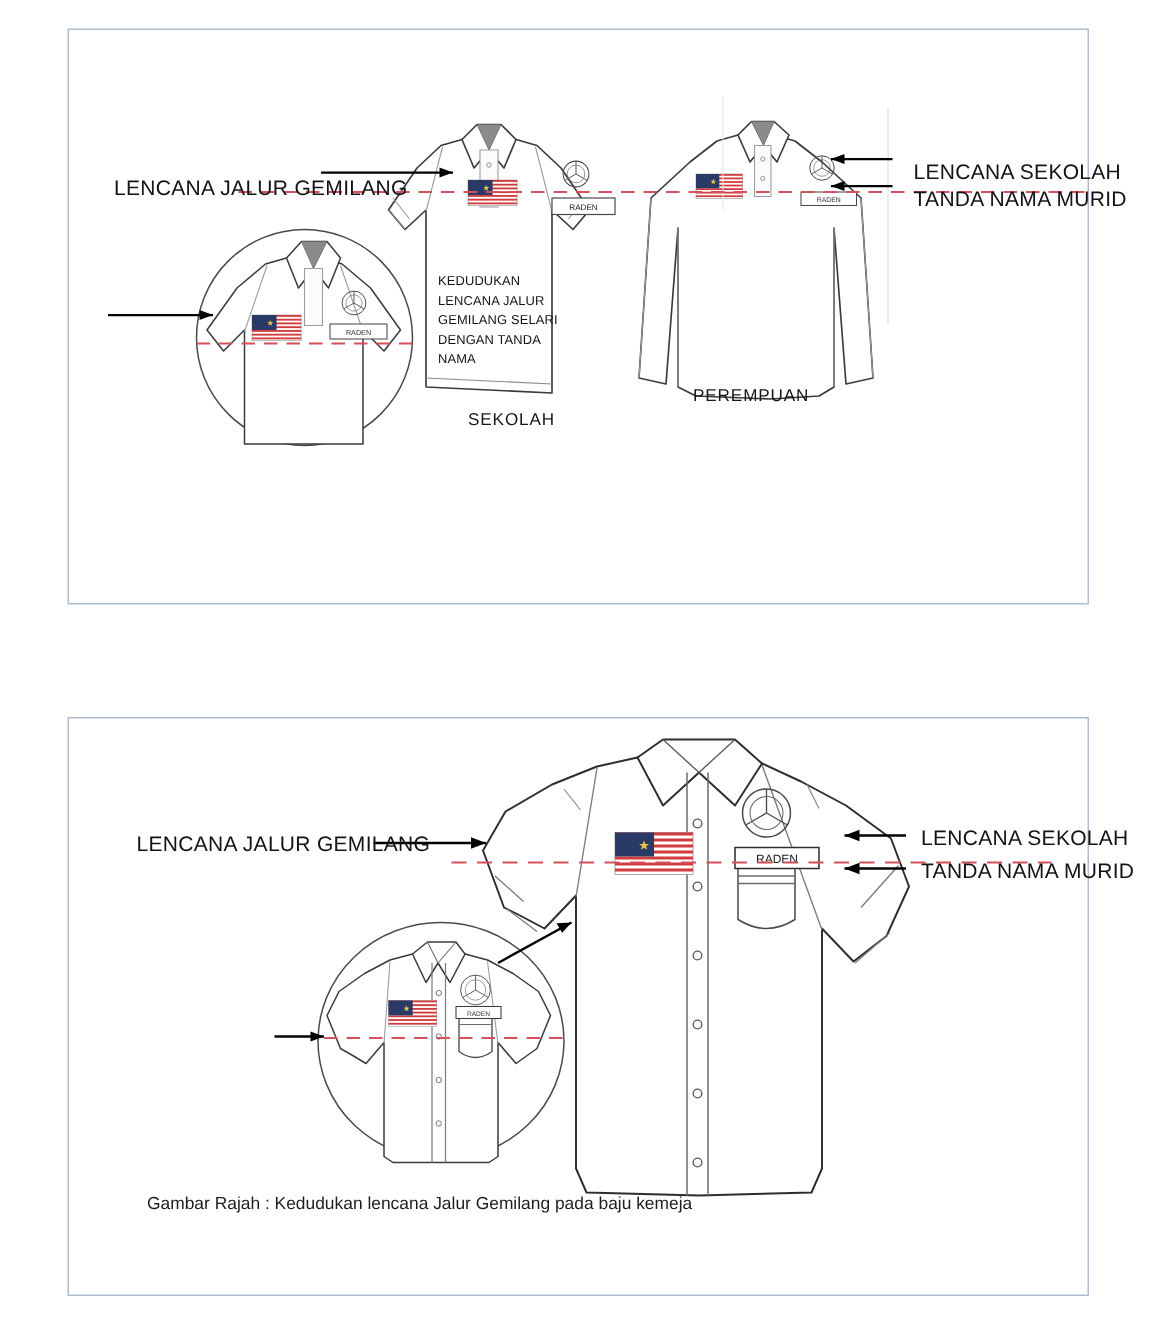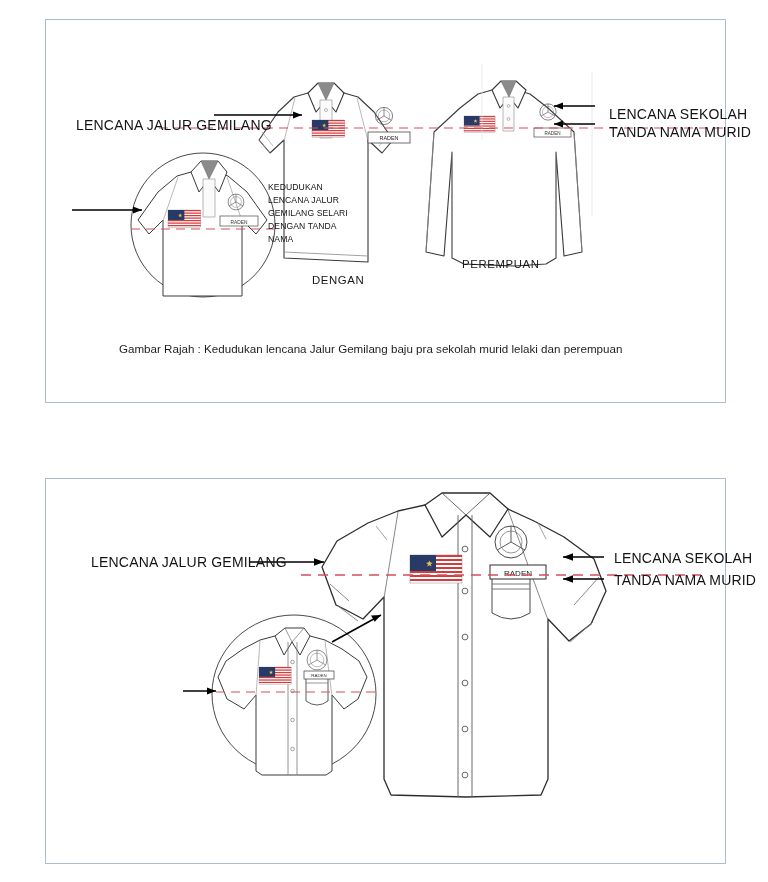--- a/index.html
+++ b/index.html
@@ -21,21 +21,21 @@
   .lbl{
     position:absolute;font-size:14px;letter-spacing:.2px;
     color:#131313;white-space:nowrap;line-height:1.25;
   }
   .lbl-sm{
     position:absolute;font-size:8.4px;letter-spacing:.1px;
     color:#131313;line-height:1.48;white-space:nowrap;
   }
   .lbl-body{
     position:absolute;font-size:8.6px;letter-spacing:.1px;
-    color:#131313;line-height:1.5;white-space:nowrap;
+    color:#131313;line-height:1.5;white-space:nowrap;margin-left:24px;
   }
   .caption{
     position:absolute;font-size:11.6px;color:#1d1d1d;white-space:nowrap;
   }
   .fig-name{
     position:absolute;font-size:11.4px;letter-spacing:.6px;color:#161616;
     white-space:nowrap;
   }
   .multiline{white-space:pre;}
 </style>
@@ -200,25 +200,24 @@
     <div class="lbl" style="left:563px;top:86px;">LENCANA SEKOLAH</div>
 
     <div class="lbl" style="left:563px;top:104px;">TANDA NAMA MURID</div>
 
     <div class="lbl-body multiline" style="left:222px;top:161px;">KEDUDUKAN
 LENCANA JALUR
 GEMILANG SELARI
 DENGAN TANDA
 NAMA</div>
 
-    <div class="fig-name" style="left:266px;top:254px;">DENGAN</div>
+    <div class="fig-name" style="left:266px;top:254px;">SEKOLAH</div>
 
     <div class="fig-name" style="left:416px;top:238px;">PEREMPUAN</div>
 
-    <div class="caption" style="left:73px;top:322px;">Gambar Rajah : Kedudukan lencana Jalur Gemilang baju pra sekolah murid lelaki dan perempuan</div>
   </div>
 </div>
 
 <div class="panel" id="panel-kemeja">
   <div class="stage">
 
     <svg width="681" height="386" viewBox="0 0 681 386">
       <defs>
         <g id="flag-mini2">
           <rect x="0" y="0" width="52" height="28" fill="#ffffff" stroke="#8c8c8c" stroke-width="0.5"></rect>
@@ -361,14 +360,15 @@
       </g>
     </svg>
 
     <div class="lbl" style="left:45px;top:75px;">LENCANA JALUR GEMILANG</div>
 
     <div class="lbl" style="left:568px;top:71px;">LENCANA SEKOLAH</div>
 
     <div class="lbl" style="left:568px;top:93px;">TANDA NAMA MURID</div>
 
 
+    <div class="caption" style="left:52px;top:317px;">Gambar Rajah : Kedudukan lencana Jalur Gemilang pada baju kemeja</div>
   </div>
 </div>
 
 </body></html>

